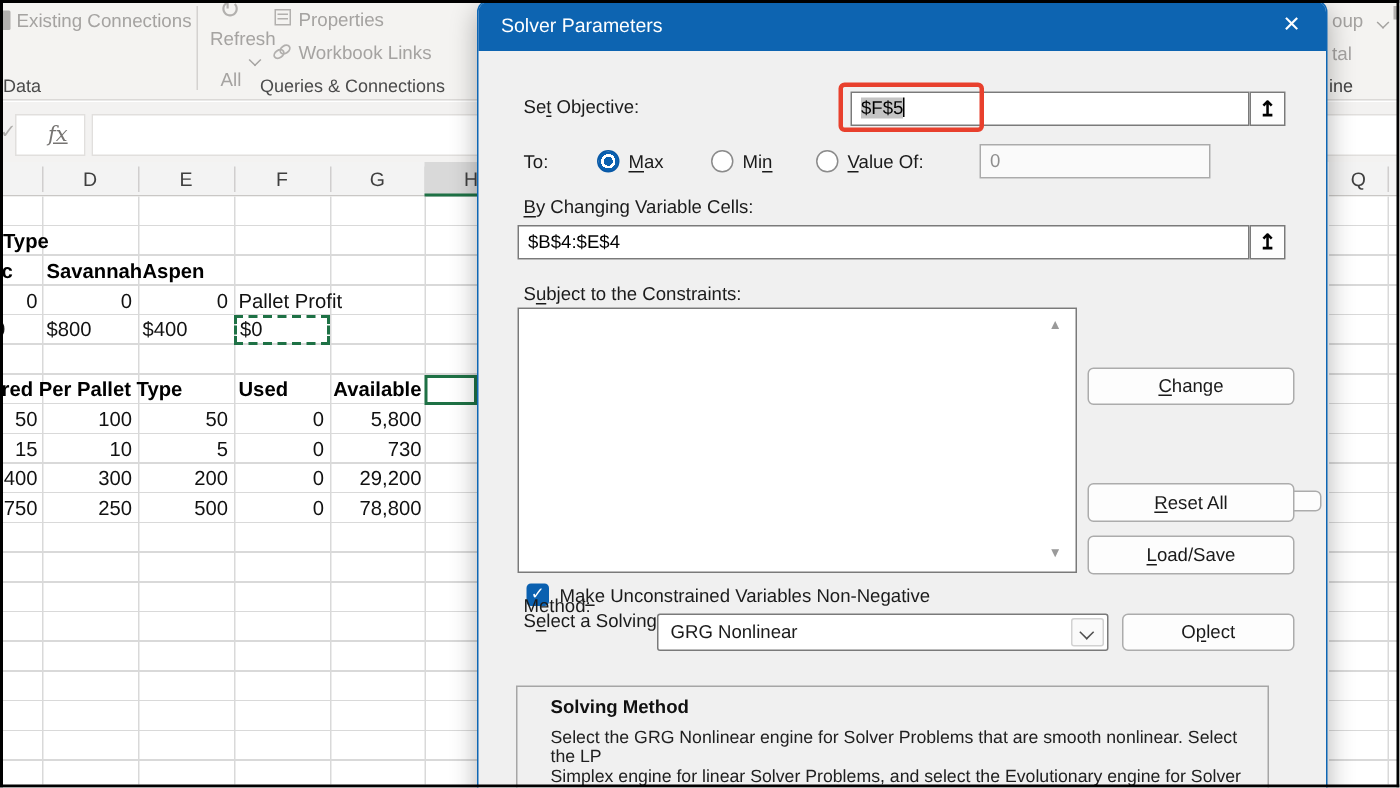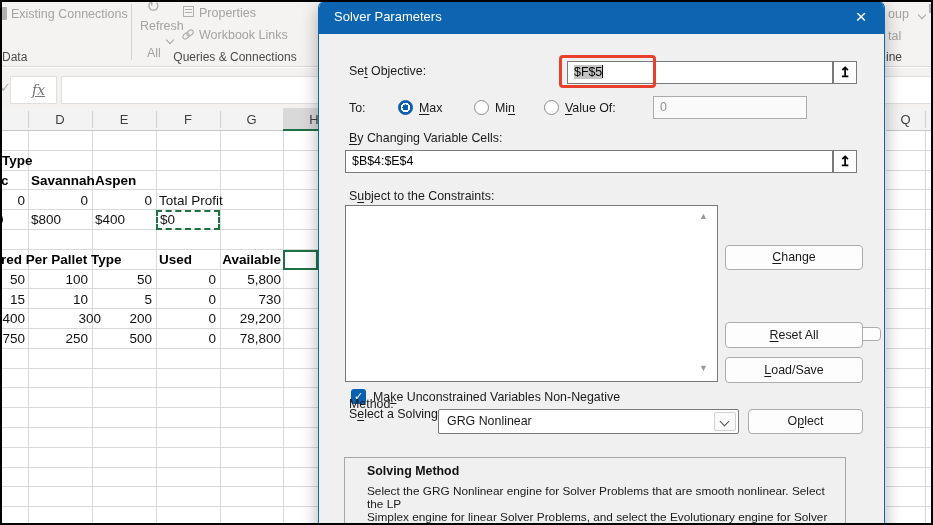--- a/index.html
+++ b/index.html
@@ -133,21 +133,21 @@
 
   <div class="cell b" style="left:2px;top:151px;">Type</div>
 
   <div class="cell b" style="left:1px;top:171px;">c</div>
   <div class="cell b" style="left:31px;top:171px;">Savannah</div>
   <div class="cell b" style="left:95px;top:171px;">Aspen</div>
 
   <div class="cell num" style="left:0;top:191px;width:25px;">0</div>
   <div class="cell num" style="left:28px;top:191px;width:60px;">0</div>
   <div class="cell num" style="left:92px;top:191px;width:60px;">0</div>
-  <div class="cell" style="left:159px;top:191px;">Total Profit</div>
+  <div class="cell" style="left:159px;top:191px;">Pallet Profit</div>
 
   <div class="cell" style="left:-4px;top:210px;">0</div>
   <div class="cell" style="left:31px;top:210px;">$800</div>
   <div class="cell" style="left:95px;top:210px;">$400</div>
   <div class="cell" style="left:160px;top:210px;">$0</div>
   <div id="ants"></div>
 
   <div class="cell b" style="left:1px;top:250px;">red Per Pallet Type</div>
   <div class="cell b" style="left:159px;top:250px;">Used</div>
   <div class="cell b num" style="left:220px;top:250px;width:61px;">Available</div>
@@ -159,21 +159,21 @@
   <div class="cell num" style="left:156px;top:270px;width:60px;">0</div>
   <div class="cell num" style="left:220px;top:270px;width:61px;">5,800</div>
 
   <div class="cell num" style="left:0;top:290px;width:25px;">15</div>
   <div class="cell num" style="left:28px;top:290px;width:60px;">10</div>
   <div class="cell num" style="left:92px;top:290px;width:60px;">5</div>
   <div class="cell num" style="left:156px;top:290px;width:60px;">0</div>
   <div class="cell num" style="left:220px;top:290px;width:61px;">730</div>
 
   <div class="cell num" style="left:0;top:309px;width:25px;">400</div>
-  <div class="cell num" style="left:28px;top:309px;width:60px;margin-left:13px;">300</div>
+  <div class="cell num" style="left:28px;top:309px;width:60px;">300</div>
   <div class="cell num" style="left:92px;top:309px;width:60px;">200</div>
   <div class="cell num" style="left:156px;top:309px;width:60px;">0</div>
   <div class="cell num" style="left:220px;top:309px;width:61px;">29,200</div>
 
   <div class="cell num" style="left:0;top:329px;width:25px;">750</div>
   <div class="cell num" style="left:28px;top:329px;width:60px;">250</div>
   <div class="cell num" style="left:92px;top:329px;width:60px;">500</div>
   <div class="cell num" style="left:156px;top:329px;width:60px;">0</div>
   <div class="cell num" style="left:220px;top:329px;width:61px;">78,800</div>
 

